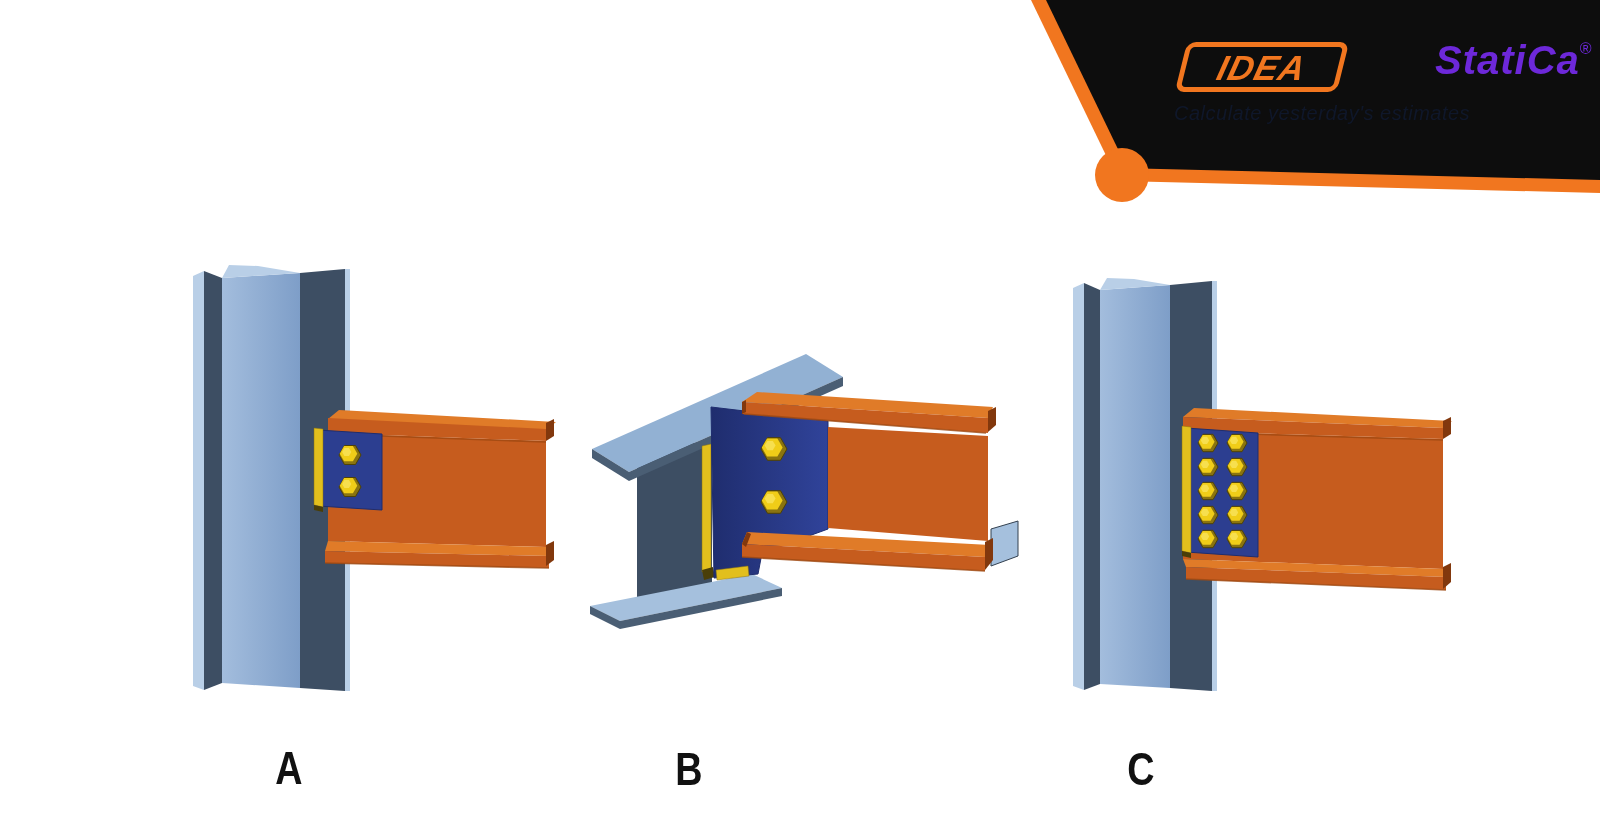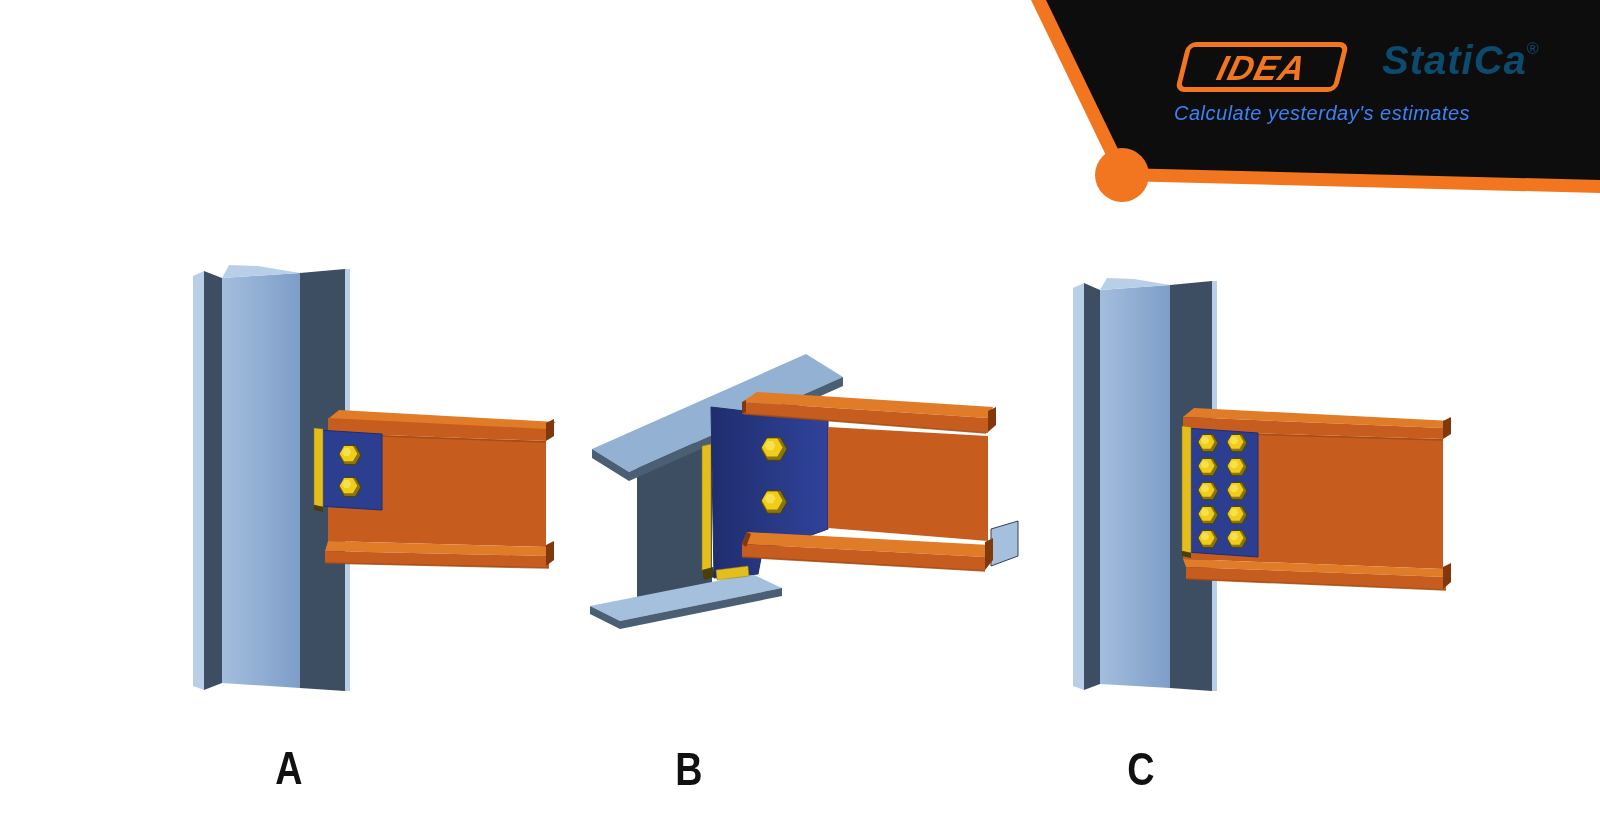--- a/index.html
+++ b/index.html
@@ -14,27 +14,27 @@
     border:5px solid var(--brand-orange,#f1761f);border-radius:9px;
     background:var(--banner-black,#0d0d0d);
     display:flex;align-items:center;justify-content:center;
     transform:skewX(-14deg);
   }
   .idea-text{
     font-style:italic;font-weight:900;font-size:35px;line-height:1;
     color:var(--brand-orange,#f1761f);letter-spacing:1px;
   }
   .statica{
-    position:absolute;left:1382px;top:40px;font-size:40px;line-height:1;
-    font-weight:700;font-style:italic;color:#0c4a6e;letter-spacing:1px;
+    position:absolute;left:1435px;top:40px;font-size:40px;line-height:1;
+    font-weight:700;font-style:italic;color:#6d28d9;letter-spacing:1px;
   }
   .reg-mark{font-size:16px;vertical-align:20px;font-style:normal;font-weight:400;}
   .tagline{
     position:absolute;left:1174px;top:102px;font-size:20px;
-    font-style:italic;color:#3b82f6;letter-spacing:.5px;
+    font-style:italic;color:#0f172a;letter-spacing:.5px;
   }
   
   .fig-label{
     position:absolute;width:60px;text-align:center;
     font-weight:700;font-size:46px;color:var(--label-color,#111);
     transform:scaleX(.82);transform-origin:center;
   }
   #label-a{left:259px;top:741px;}
   #label-b{left:659px;top:742px;}
   #label-c{left:1111px;top:742px;}

